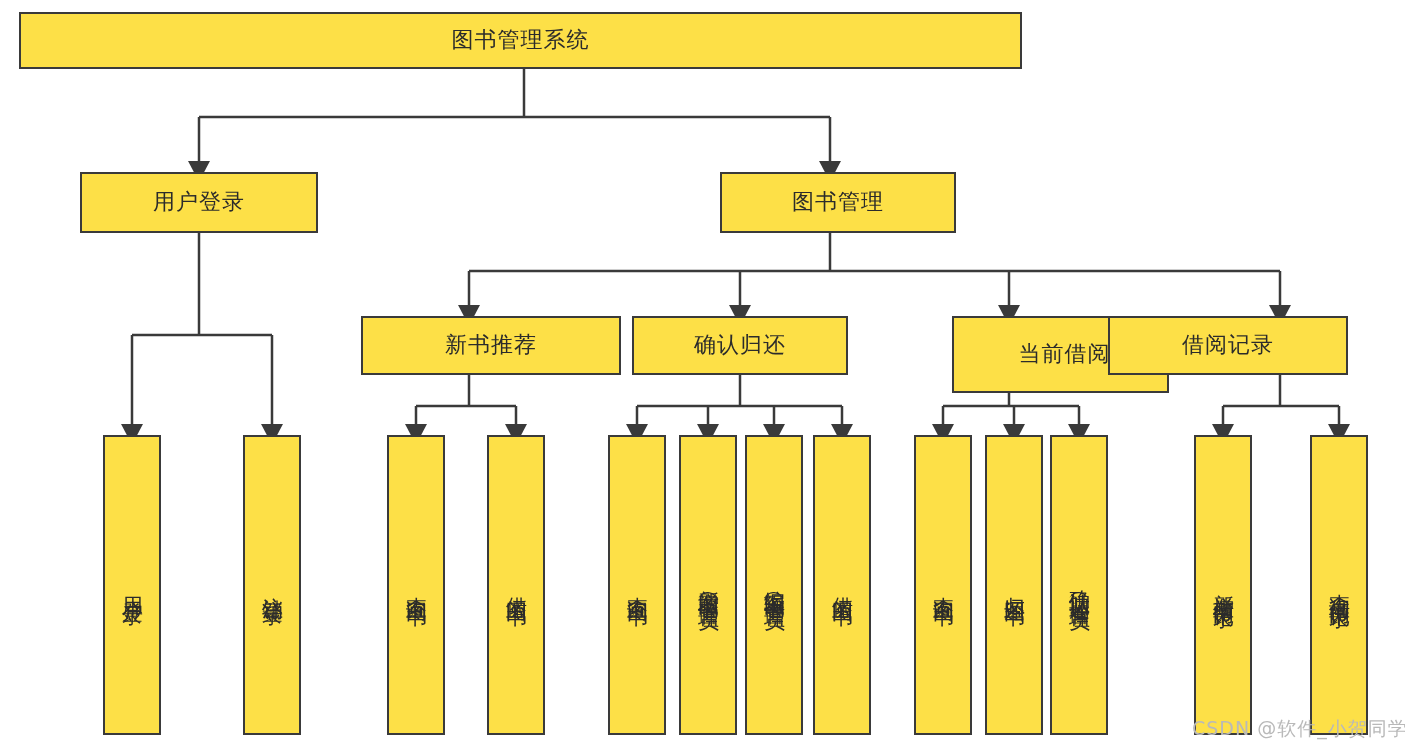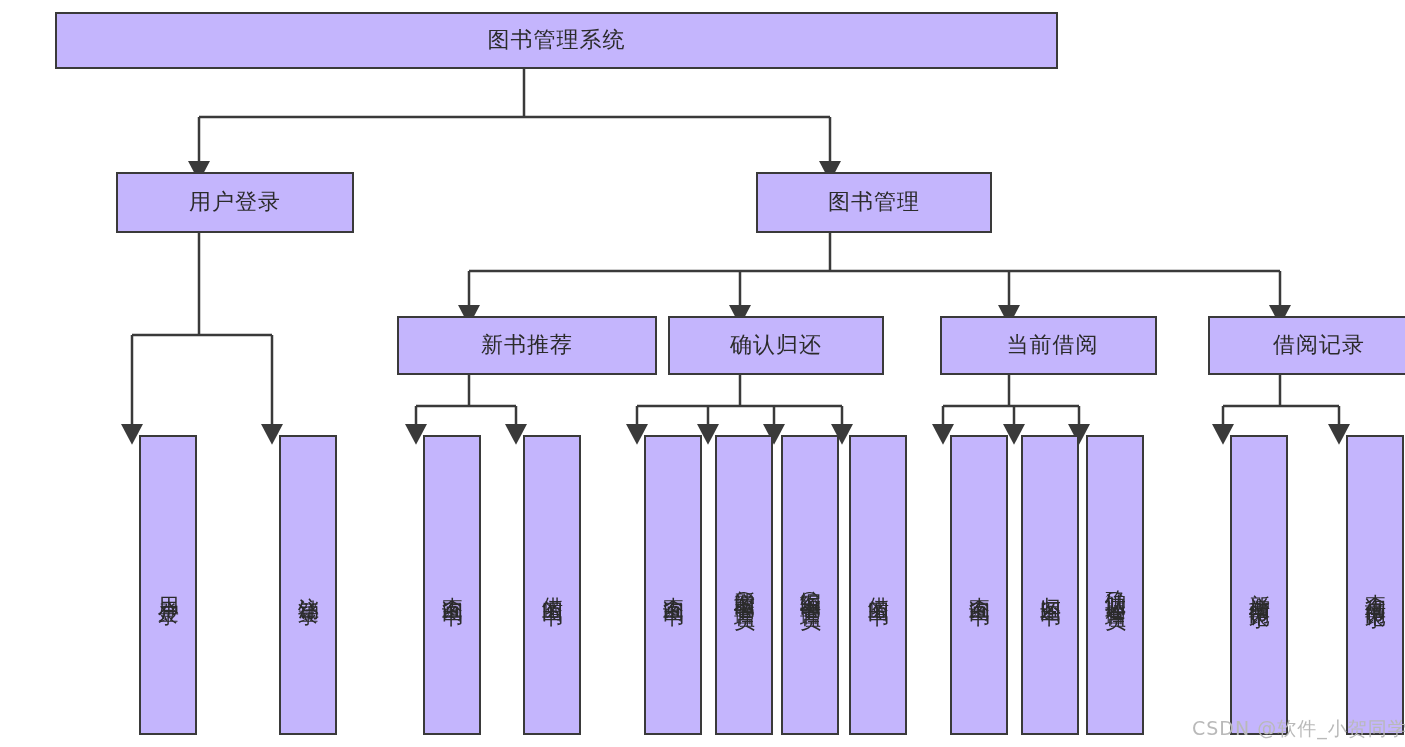--- a/index.html
+++ b/index.html
@@ -23,27 +23,26 @@
     left: 0;
     top: 0;
     width: 1405px;
     height: 747px;
     pointer-events: none;
   }
   .node {
     position: absolute;
     box-sizing: border-box;
     border: 2.5px solid #3a3a3a;
-    background: #c4b5fd;
+    background: #fde047;
     color: #2b2b2b;
     display: flex;
     align-items: center;
     justify-content: center;
     text-align: center;
-    margin-left: 36px;
   }
   .node.h {
     font-size: 22px;
     line-height: 1.1;
     letter-spacing: 1px;
   }
   .node.v {
     font-size: 21px;
     letter-spacing: 2px;
   }
@@ -121,24 +120,24 @@
       </div>
       <div class="node h" style="left: 720px; top: 172px; width: 236px; height: 61px;">
         <span class="htext">图书管理</span>
       </div>
       <div class="node h" style="left: 361px; top: 316px; width: 260px; height: 59px;">
         <span class="htext">新书推荐</span>
       </div>
       <div class="node h" style="left: 632px; top: 316px; width: 216px; height: 59px;">
         <span class="htext">确认归还</span>
       </div>
-      <div class="node h" style="left: 904px; top: 316px; width: 217px; height: 59px; padding-left: 8px;">
+      <div class="node h" style="left: 952px; top: 316px; width: 217px; height: 77px; padding-left: 8px;">
         <span class="htext">当前借阅</span>
       </div>
-      <div class="node h" style="left: 1172px; top: 316px; width: 222px; height: 59px;">
+      <div class="node h" style="left: 1108px; top: 316px; width: 240px; height: 59px;">
         <span class="htext">借阅记录</span>
       </div>
       <div class="node v" style="left: 103px; top: 435px; width: 58px; height: 300px;">
         <span class="vtext">用户登录</span>
       </div>
       <div class="node v" style="left: 243px; top: 435px; width: 58px; height: 300px;">
         <span class="vtext">注销登录</span>
       </div>
       <div class="node v" style="left: 387px; top: 435px; width: 58px; height: 300px;">
         <span class="vtext">查询图书</span>

